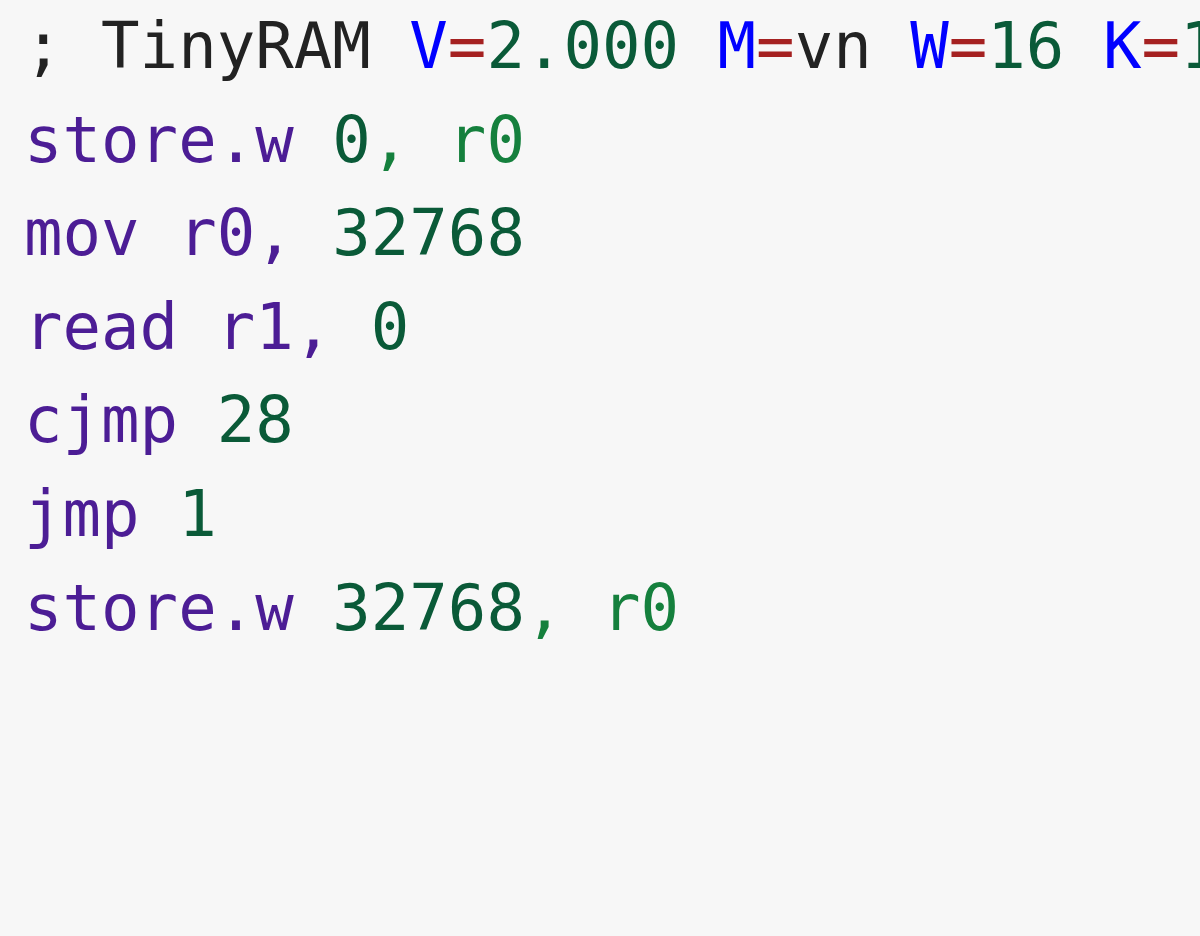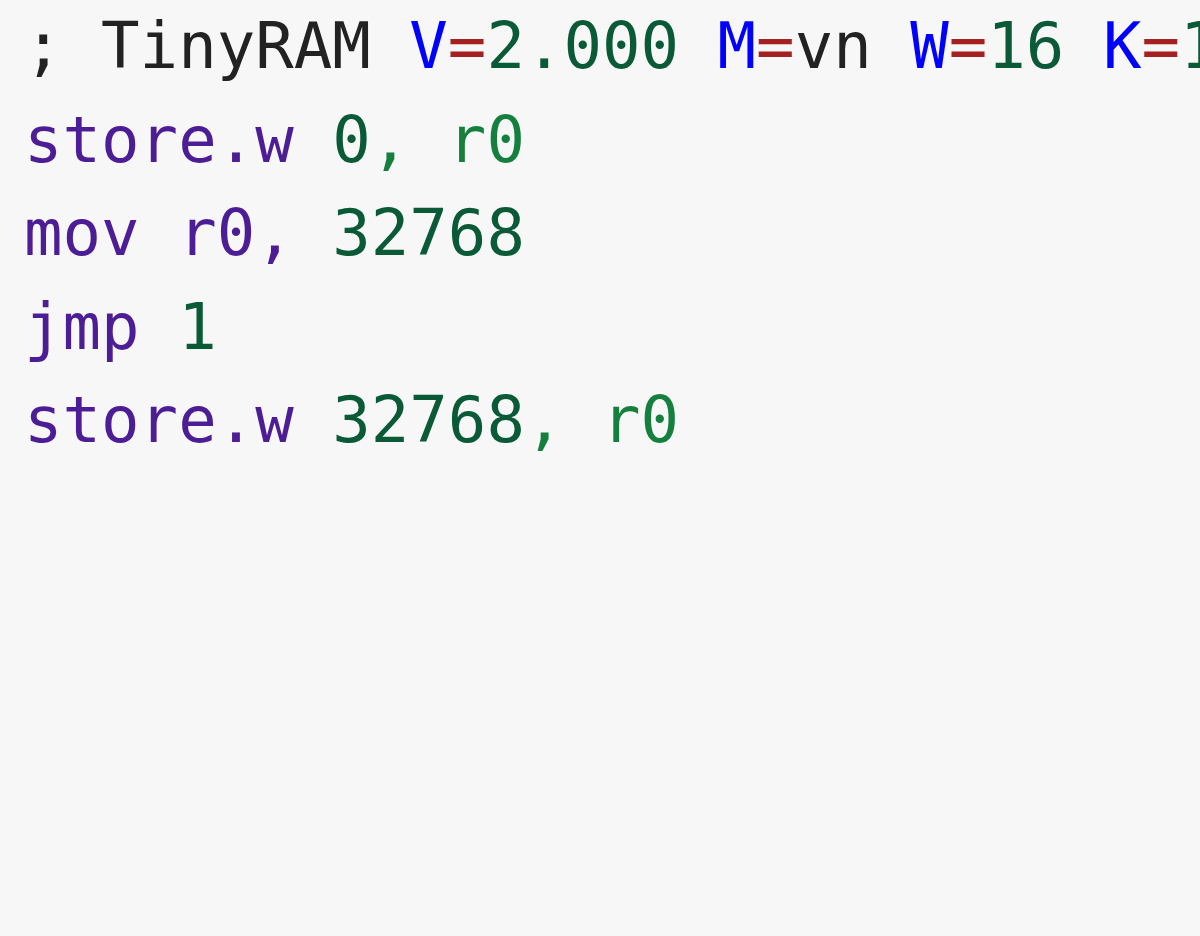--- a/index.html
+++ b/index.html
@@ -40,15 +40,17 @@
   .tok-ident   { color: #222222; }
   .tok-mnem    { color: #4c1d95; }
 </style>
 </head>
 <body>
 
 <div id="listing">
     <div class="code-line"><span class="tok tok-comment">; TinyRAM </span><span class="tok tok-key">V</span><span class="tok tok-op">=</span><span class="tok tok-num">2.000</span><span class="tok tok-plain"> </span><span class="tok tok-key">M</span><span class="tok tok-op">=</span><span class="tok tok-ident">vn</span><span class="tok tok-plain"> </span><span class="tok tok-key">W</span><span class="tok tok-op">=</span><span class="tok tok-num">16</span><span class="tok tok-plain"> </span><span class="tok tok-key">K</span><span class="tok tok-op">=</span><span class="tok tok-num">16</span></div>
     <div class="code-line"><span class="tok tok-mnem">store.w </span><span class="tok tok-num">0</span><span class="tok tok-plain">, r0</span></div>
     <div class="code-line"><span class="tok tok-mnem">mov r0, </span><span class="tok tok-num">32768</span></div>
+    <div class="code-line"><span class="tok tok-mnem">read r1, </span><span class="tok tok-num">0</span></div>
+    <div class="code-line"><span class="tok tok-mnem">cjmp </span><span class="tok tok-num">28</span></div>
     <div class="code-line"><span class="tok tok-mnem">jmp </span><span class="tok tok-num">1</span></div>
     <div class="code-line"><span class="tok tok-mnem">store.w </span><span class="tok tok-num">32768</span><span class="tok tok-plain">, r0</span></div>
   </div>
 
 </body></html>

